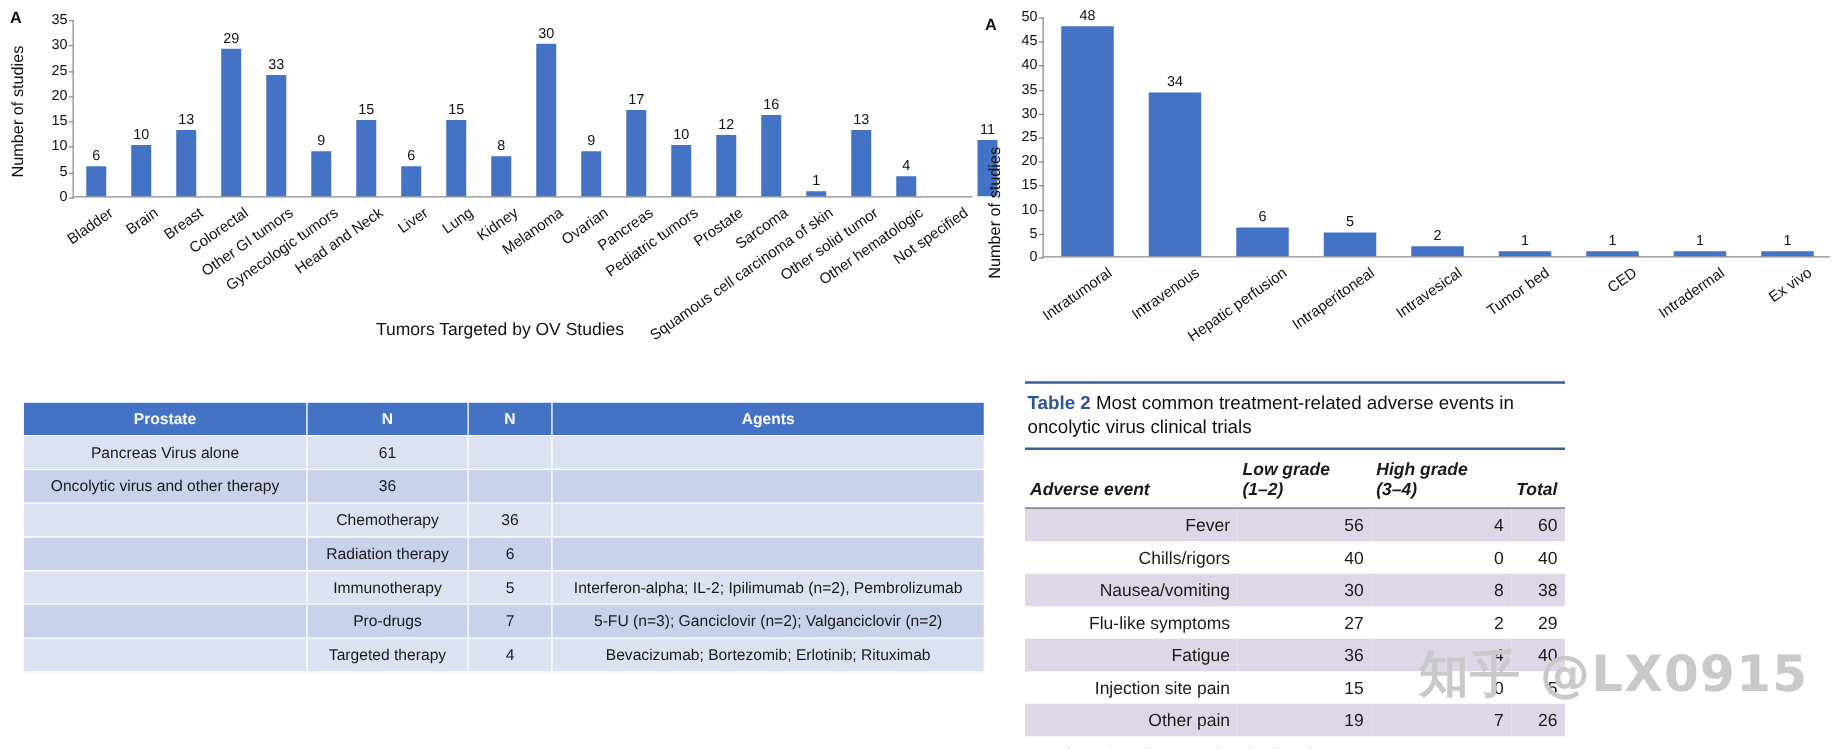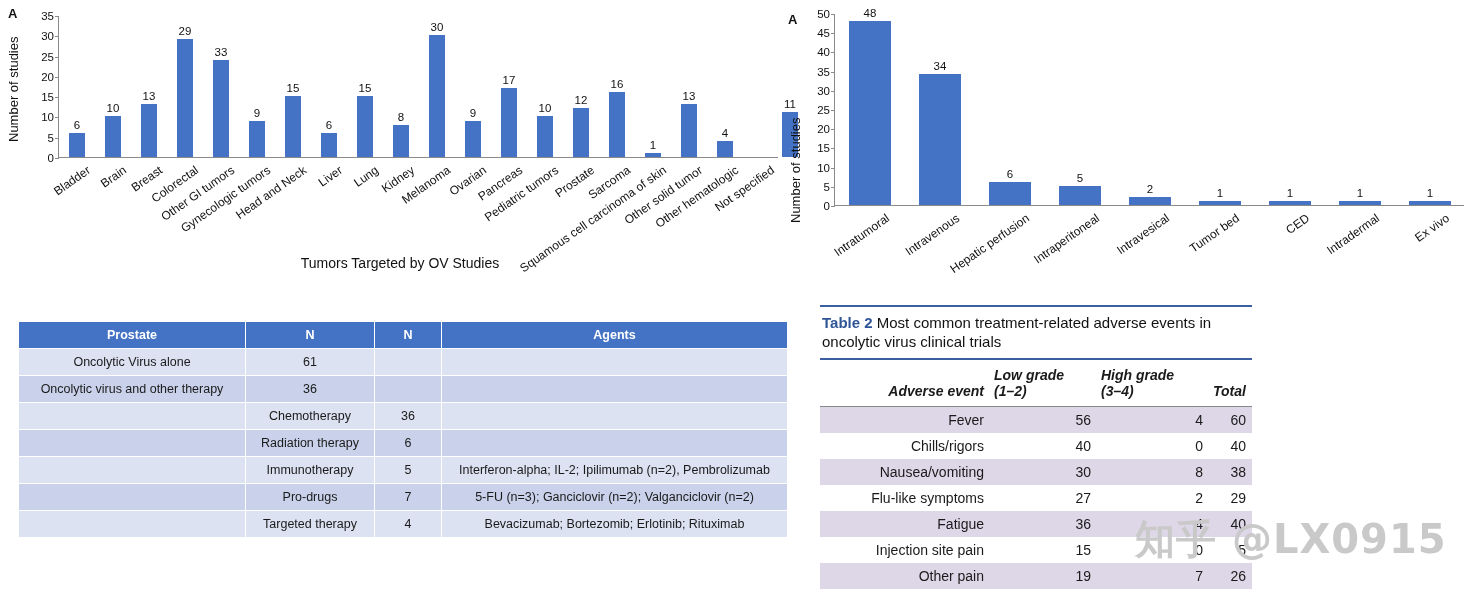--- a/index.html
+++ b/index.html
@@ -302,21 +302,21 @@
   <thead>
     <tr>
       <th style="width:218px;">Prostate</th>
       <th style="width:120px;">N</th>
       <th style="width:58px;">N</th>
       <th>Agents</th>
     </tr>
   </thead>
   <tbody id="t1body">
       <tr>
-        <td>Oncolytic Virus alone</td>
+        <td>Pancreas Virus alone</td>
         <td>61</td>
         <td></td>
         <td></td>
       </tr>
       <tr class="alt">
         <td>Oncolytic virus and other therapy</td>
         <td>36</td>
         <td></td>
         <td></td>
       </tr>
@@ -354,21 +354,21 @@
 </table>
 
 <div class="t2wrap" style="left:820px;top:305px;">
   <div class="t2-title">
     <b>Table 2</b>
     <span>Most common treatment-related adverse events in oncolytic virus clinical trials</span>
   </div>
   <table class="t2">
     <thead>
       <tr>
-        <th style="width:160px;text-align:right;">Adverse event</th>
+        <th style="width:160px;">Adverse event</th>
         <th style="width:97px;">
           <span>Low grade</span><br>
           <span>(1–2)</span>
         </th>
         <th style="width:102px;">
           <span>High grade</span><br>
           <span>(3–4)</span>
         </th>
         <th>Total</th>
       </tr>

